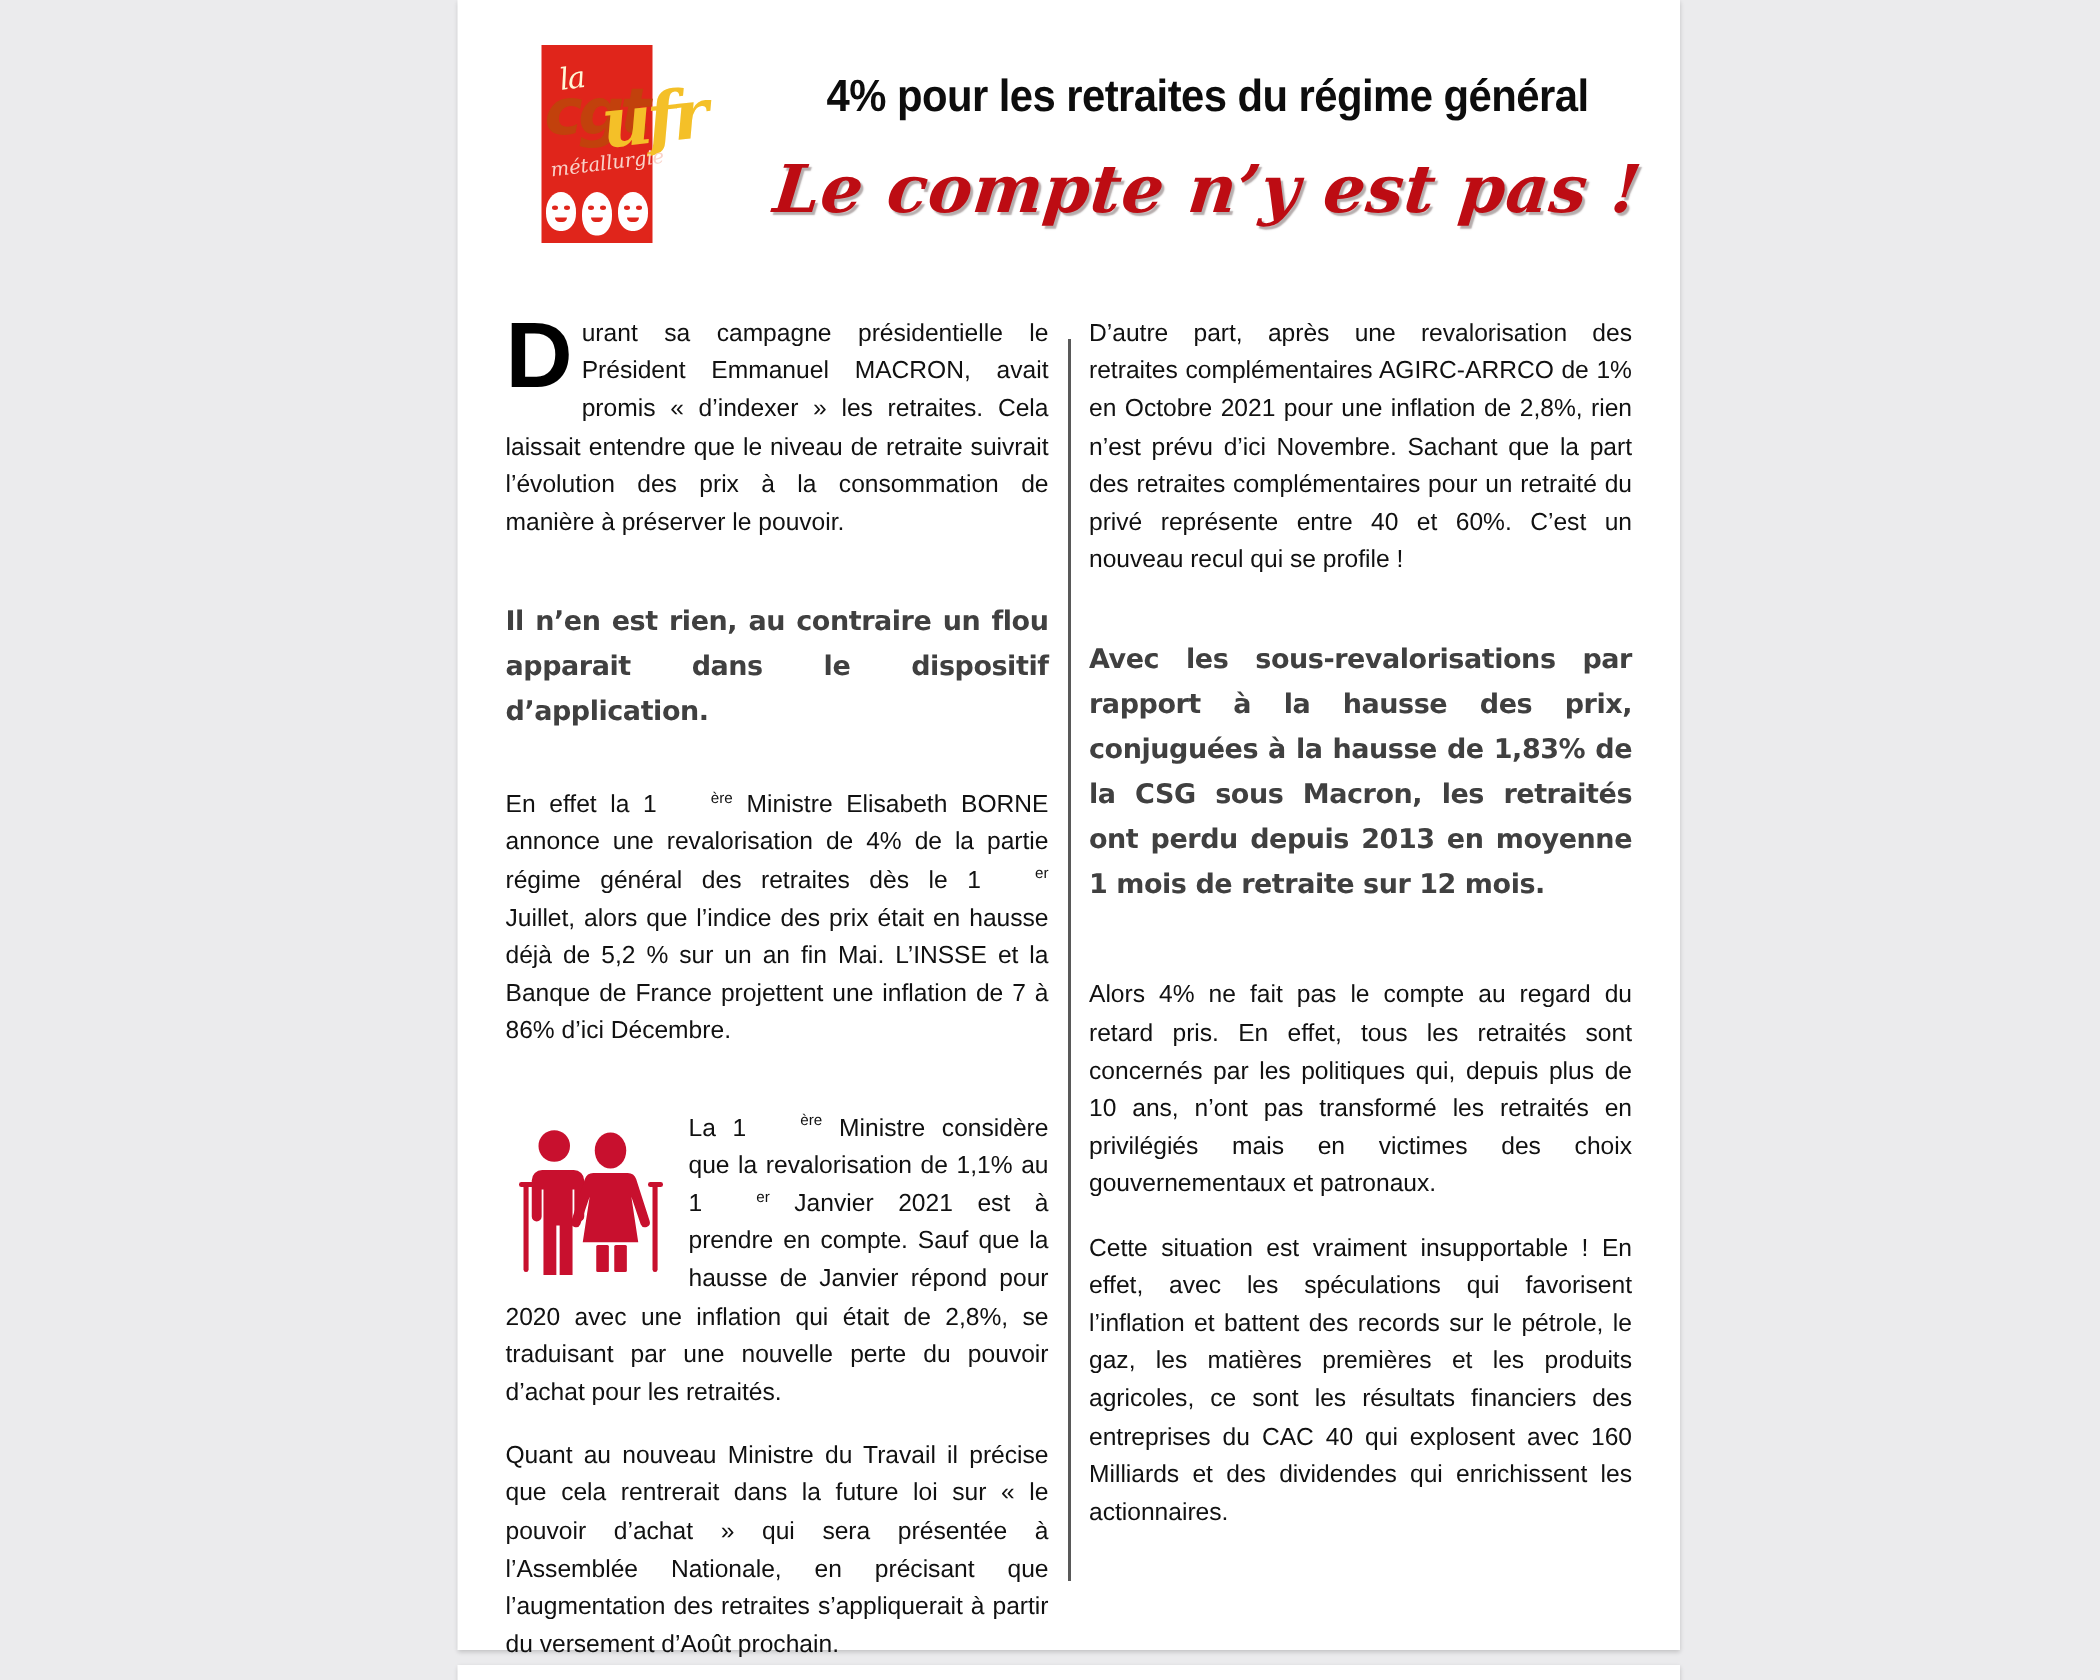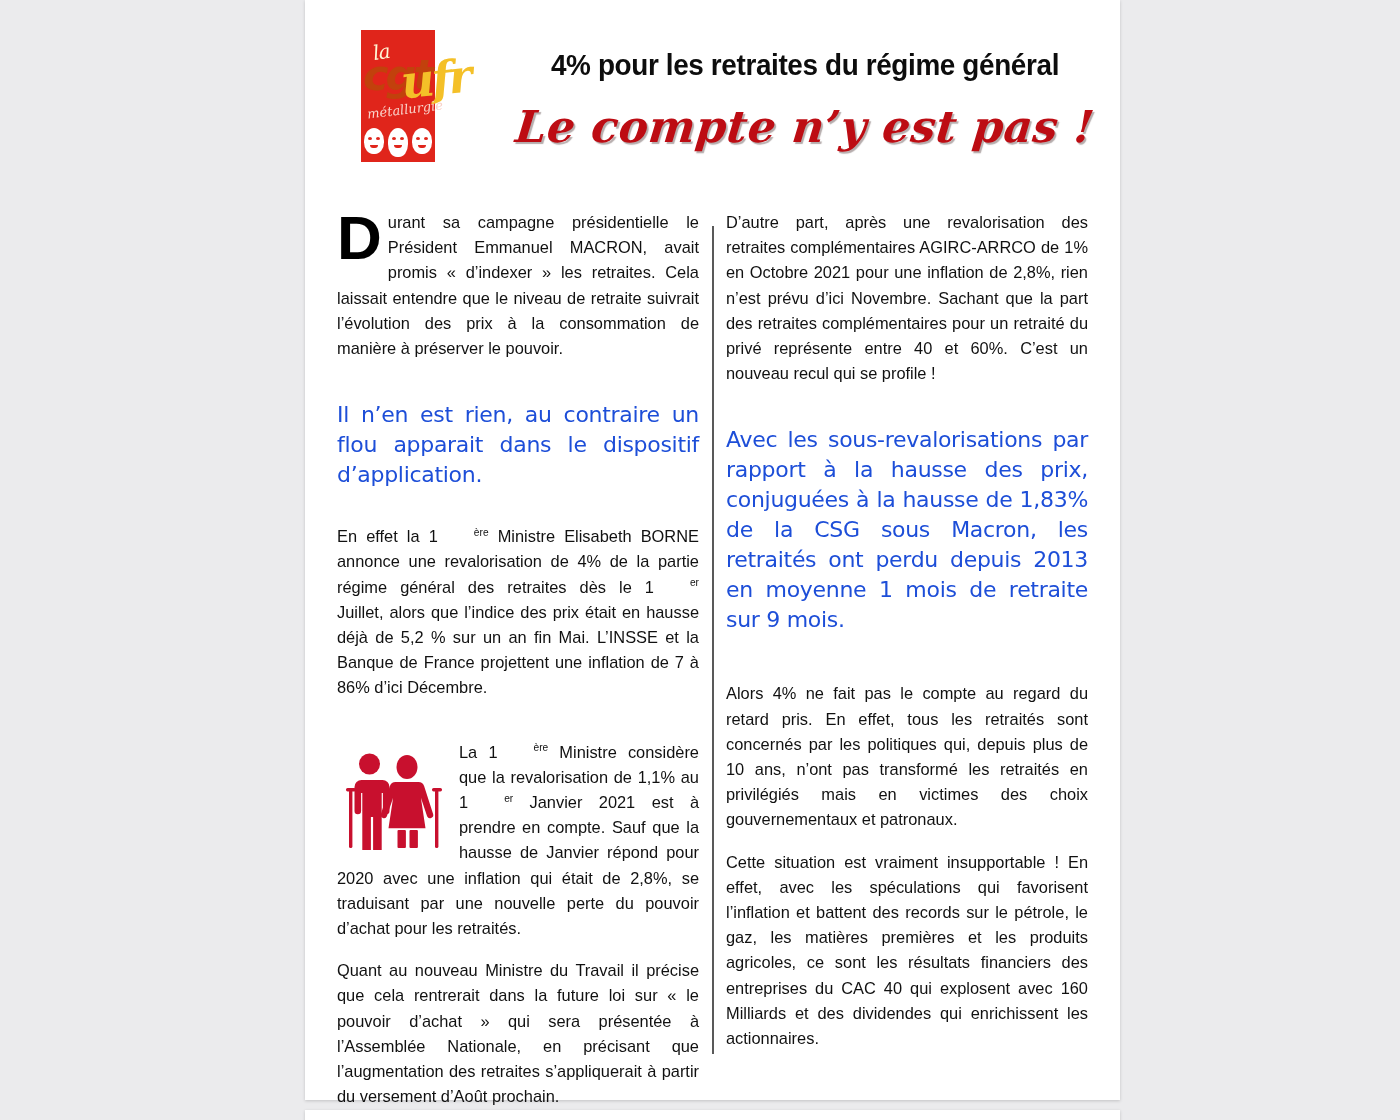--- a/index.html
+++ b/index.html
@@ -219,26 +219,26 @@
     font-family: "Liberation Sans", sans-serif;
     font-weight: bold;
     font-size: 62px;
     line-height: 52px;
     padding: 2px 6px 0 0;
     color: #000000;
   }
 
   .display-bold {
     font-family: "DejaVu Sans", sans-serif;
-    font-weight: normal;
-    font-size: 22px;
+    font-weight: bold;
+    font-size: 18px;
     line-height: 30px;
     letter-spacing: -0.3px;
     text-align: justify;
-    color: #1d4ed8;
+    color: #404040;
     margin: 0;
   }
   .spacer-sm { height: 22px; }
   .spacer-md { height: 34px; }
   .spacer-lg { height: 46px; }
 
   sup { font-size: 0.62em; vertical-align: super; line-height: 0; margin-left: 36px; }
 
   
   .seniors-wrap {
@@ -335,21 +335,21 @@
         <p class="para">Quant au nouveau Ministre du Travail il précise que cela rentrerait dans la future loi sur « le pouvoir d’achat » qui sera présentée à l’Assemblée Nationale, en précisant que l’augmentation des retraites s’appliquerait à partir du versement d’Août prochain.</p>
       </div>
 
       <div class="col col-right">
 
 
         <p class="para">D’autre part, après une revalorisation des retraites complémentaires AGIRC-ARRCO de 1% en Octobre 2021 pour une inflation de 2,8%, rien n’est prévu d’ici Novembre. Sachant que la part des retraites complémentaires pour un retraité du privé représente entre 40 et 60%. C’est un nouveau recul qui se profile !</p>
 
         <div class="spacer-sm"></div>
 
-        <p class="display-bold">Avec les sous-revalorisations par rapport à la hausse des prix, conjuguées à la hausse de 1,83% de la CSG sous Macron, les retraités ont perdu depuis 2013 en moyenne 1 mois de retraite sur 9 mois.</p>
+        <p class="display-bold">Avec les sous-revalorisations par rapport à la hausse des prix, conjuguées à la hausse de 1,83% de la CSG sous Macron, les retraités ont perdu depuis 2013 en moyenne 1 mois de retraite sur 12 mois.</p>
 
         <div class="spacer-lg"></div>
 
         <p class="para">Alors 4% ne fait pas le compte au regard du retard pris. En effet, tous les retraités sont concernés par les politiques qui, depuis plus de 10 ans, n’ont pas transformé les retraités en privilégiés mais en victimes des choix gouvernementaux et patronaux.</p>
 
         <p class="para">Cette situation est vraiment insupportable ! En effet, avec les spéculations qui favorisent l’inflation et battent des records sur le pétrole, le gaz, les matières premières et les produits agricoles, ce sont les résultats financiers des entreprises du CAC 40 qui explosent avec 160 Milliards et des dividendes qui enrichissent les actionnaires.</p>
       </div>
     </div>
   </div>
 

